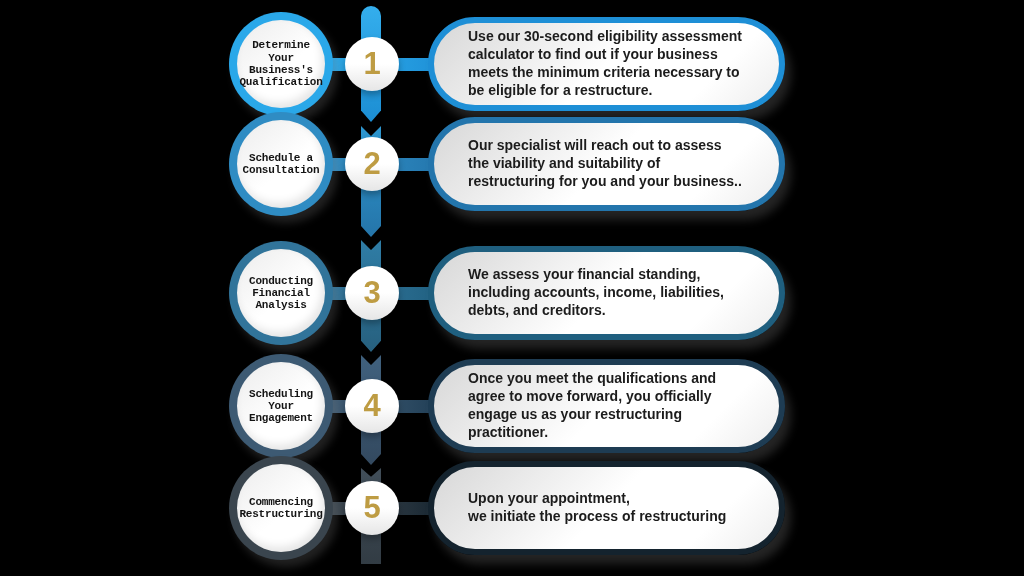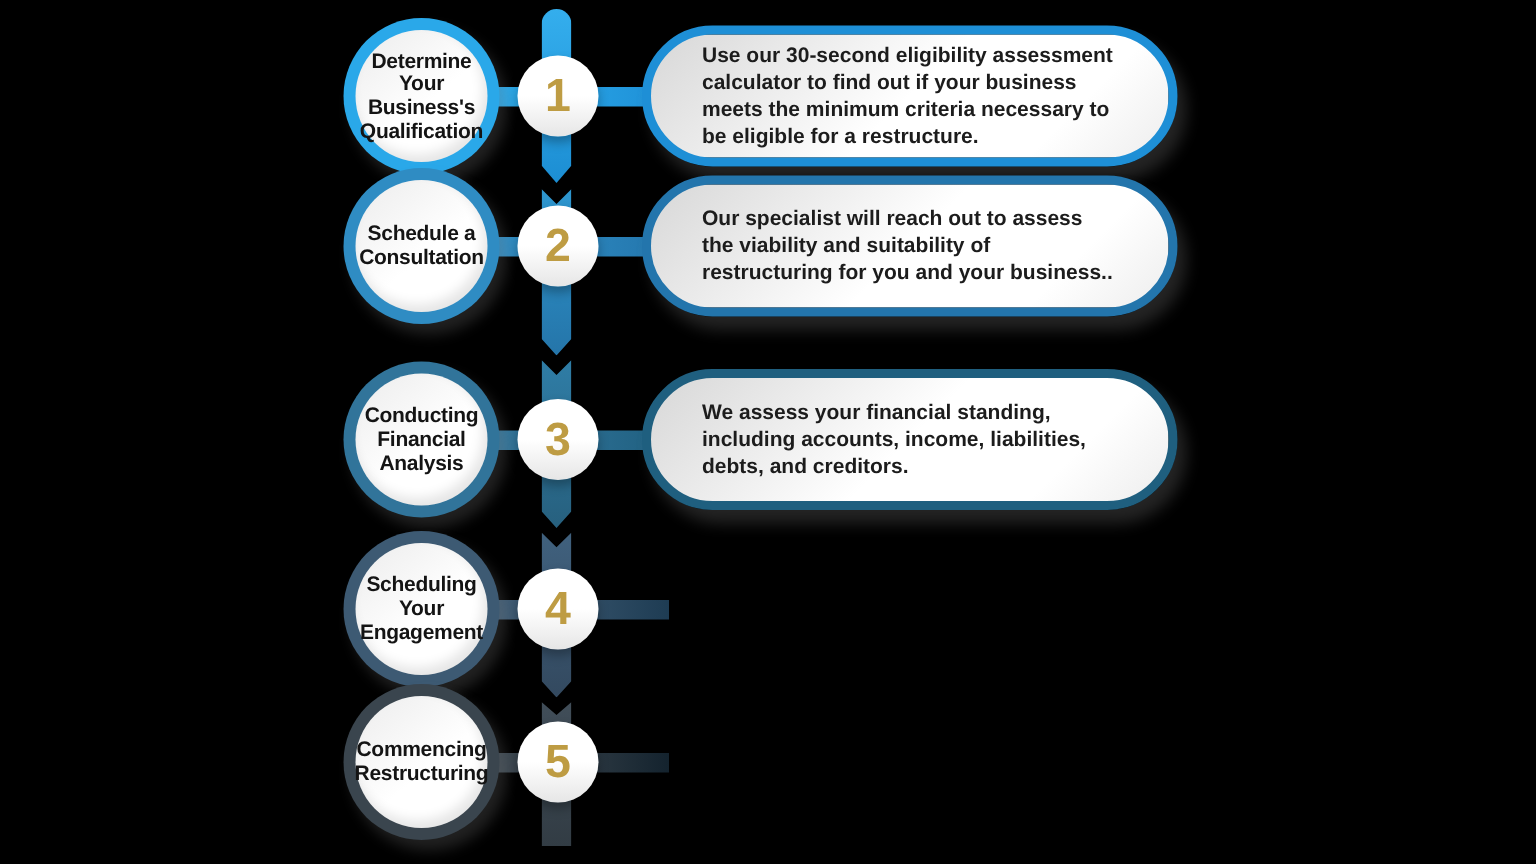--- a/index.html
+++ b/index.html
@@ -29,22 +29,22 @@
   }
   .step-circle{
     position:absolute;left:229px;top:0;width:104px;height:104px;border-radius:50%;
     background:var(--ring);z-index:3;box-shadow:5px 7px 9px rgba(118,118,118,0.28);
   }
   .step-circle .inner{
     position:absolute;inset:8px;border-radius:50%;
     background:linear-gradient(140deg,#ececec 0%,#ffffff 55%);
     box-shadow:inset -3px -5px 8px rgba(0,0,0,0.10);
     display:flex;align-items:center;justify-content:center;text-align:center;
-    font-weight:700;font-size:14px;letter-spacing:-0.2px;line-height:1.12;
-    color:#141414;white-space:pre-line;
+    font-weight:700;font-size:11px;letter-spacing:-0.2px;line-height:1.12;
+    color:#141414;white-space:pre-line;font-family:Liberation Mono, monospace;
   }
   .num-circle{
     position:absolute;left:345px;top:25px;width:54px;height:54px;border-radius:50%;
     background:linear-gradient(180deg,#ffffff 50%,#e6e6e6 100%);
     z-index:4;display:flex;align-items:center;justify-content:center;
     font-size:31px;font-weight:700;color:var(--gold,#BE9C43);
     box-shadow:0 4px 7px rgba(0,0,0,0.30);
   }
   .desc-box{
     position:absolute;left:428px;top:5px;width:357px;height:94px;box-sizing:border-box;
@@ -124,26 +124,36 @@
   <div class="row r4" style="--ring: #3D5A73; --box-border: #1E3C53; --seg-top: #40617E; --seg-bottom: #33495F;">
     <div class="hbar"></div>
     <div class="step-circle">
       <div class="inner">Scheduling
 Your
 Engagement</div>
     </div>
     <div class="num-circle">
       <span>4</span>
     </div>
+    <div class="desc-box">
+      <p>Once you meet the qualifications and
+agree to move forward, you officially
+engage us as your restructuring
+practitioner.</p>
+    </div>
   </div>
 
   <div class="row r5" style="--ring: #3A454E; --box-border: #14232E; --seg-top: #414E59; --seg-bottom: #323C44;">
     <div class="hbar"></div>
     <div class="step-circle">
       <div class="inner">Commencing
 Restructuring</div>
     </div>
     <div class="num-circle">
       <span>5</span>
     </div>
+    <div class="desc-box">
+      <p>Upon your appointment,
+we initiate the process of restructuring</p>
+    </div>
   </div>
 
 </div>
 
 </body></html>

